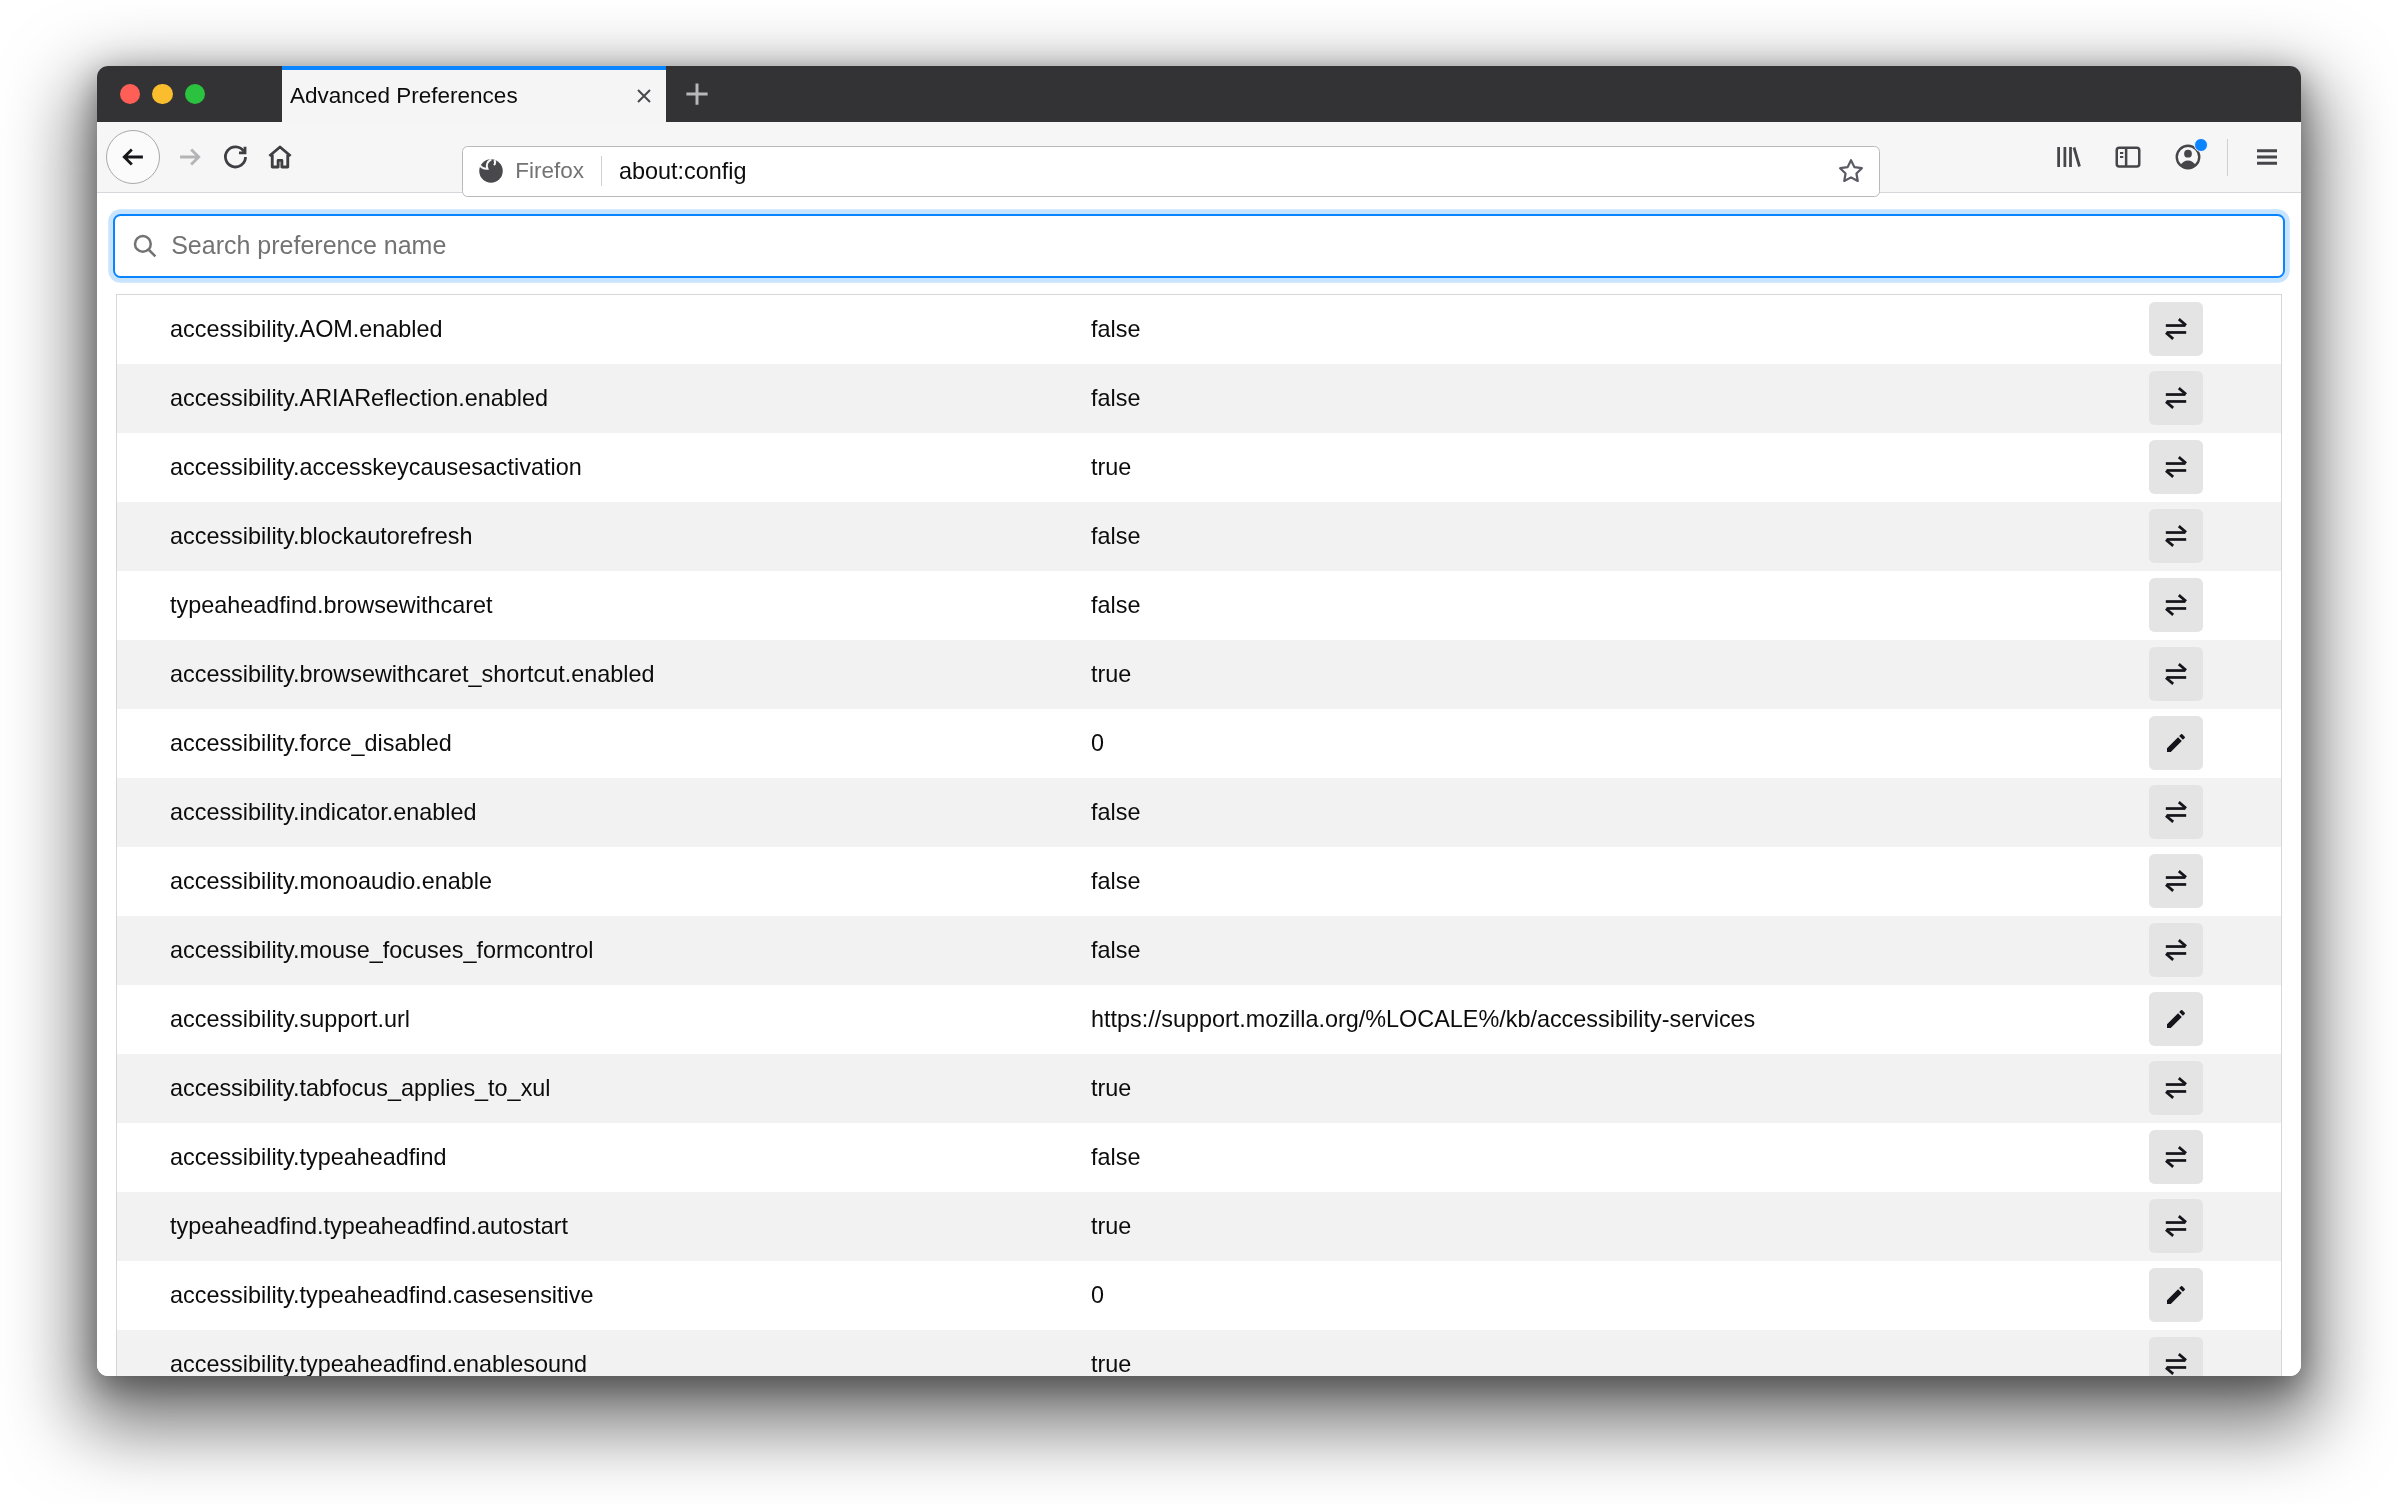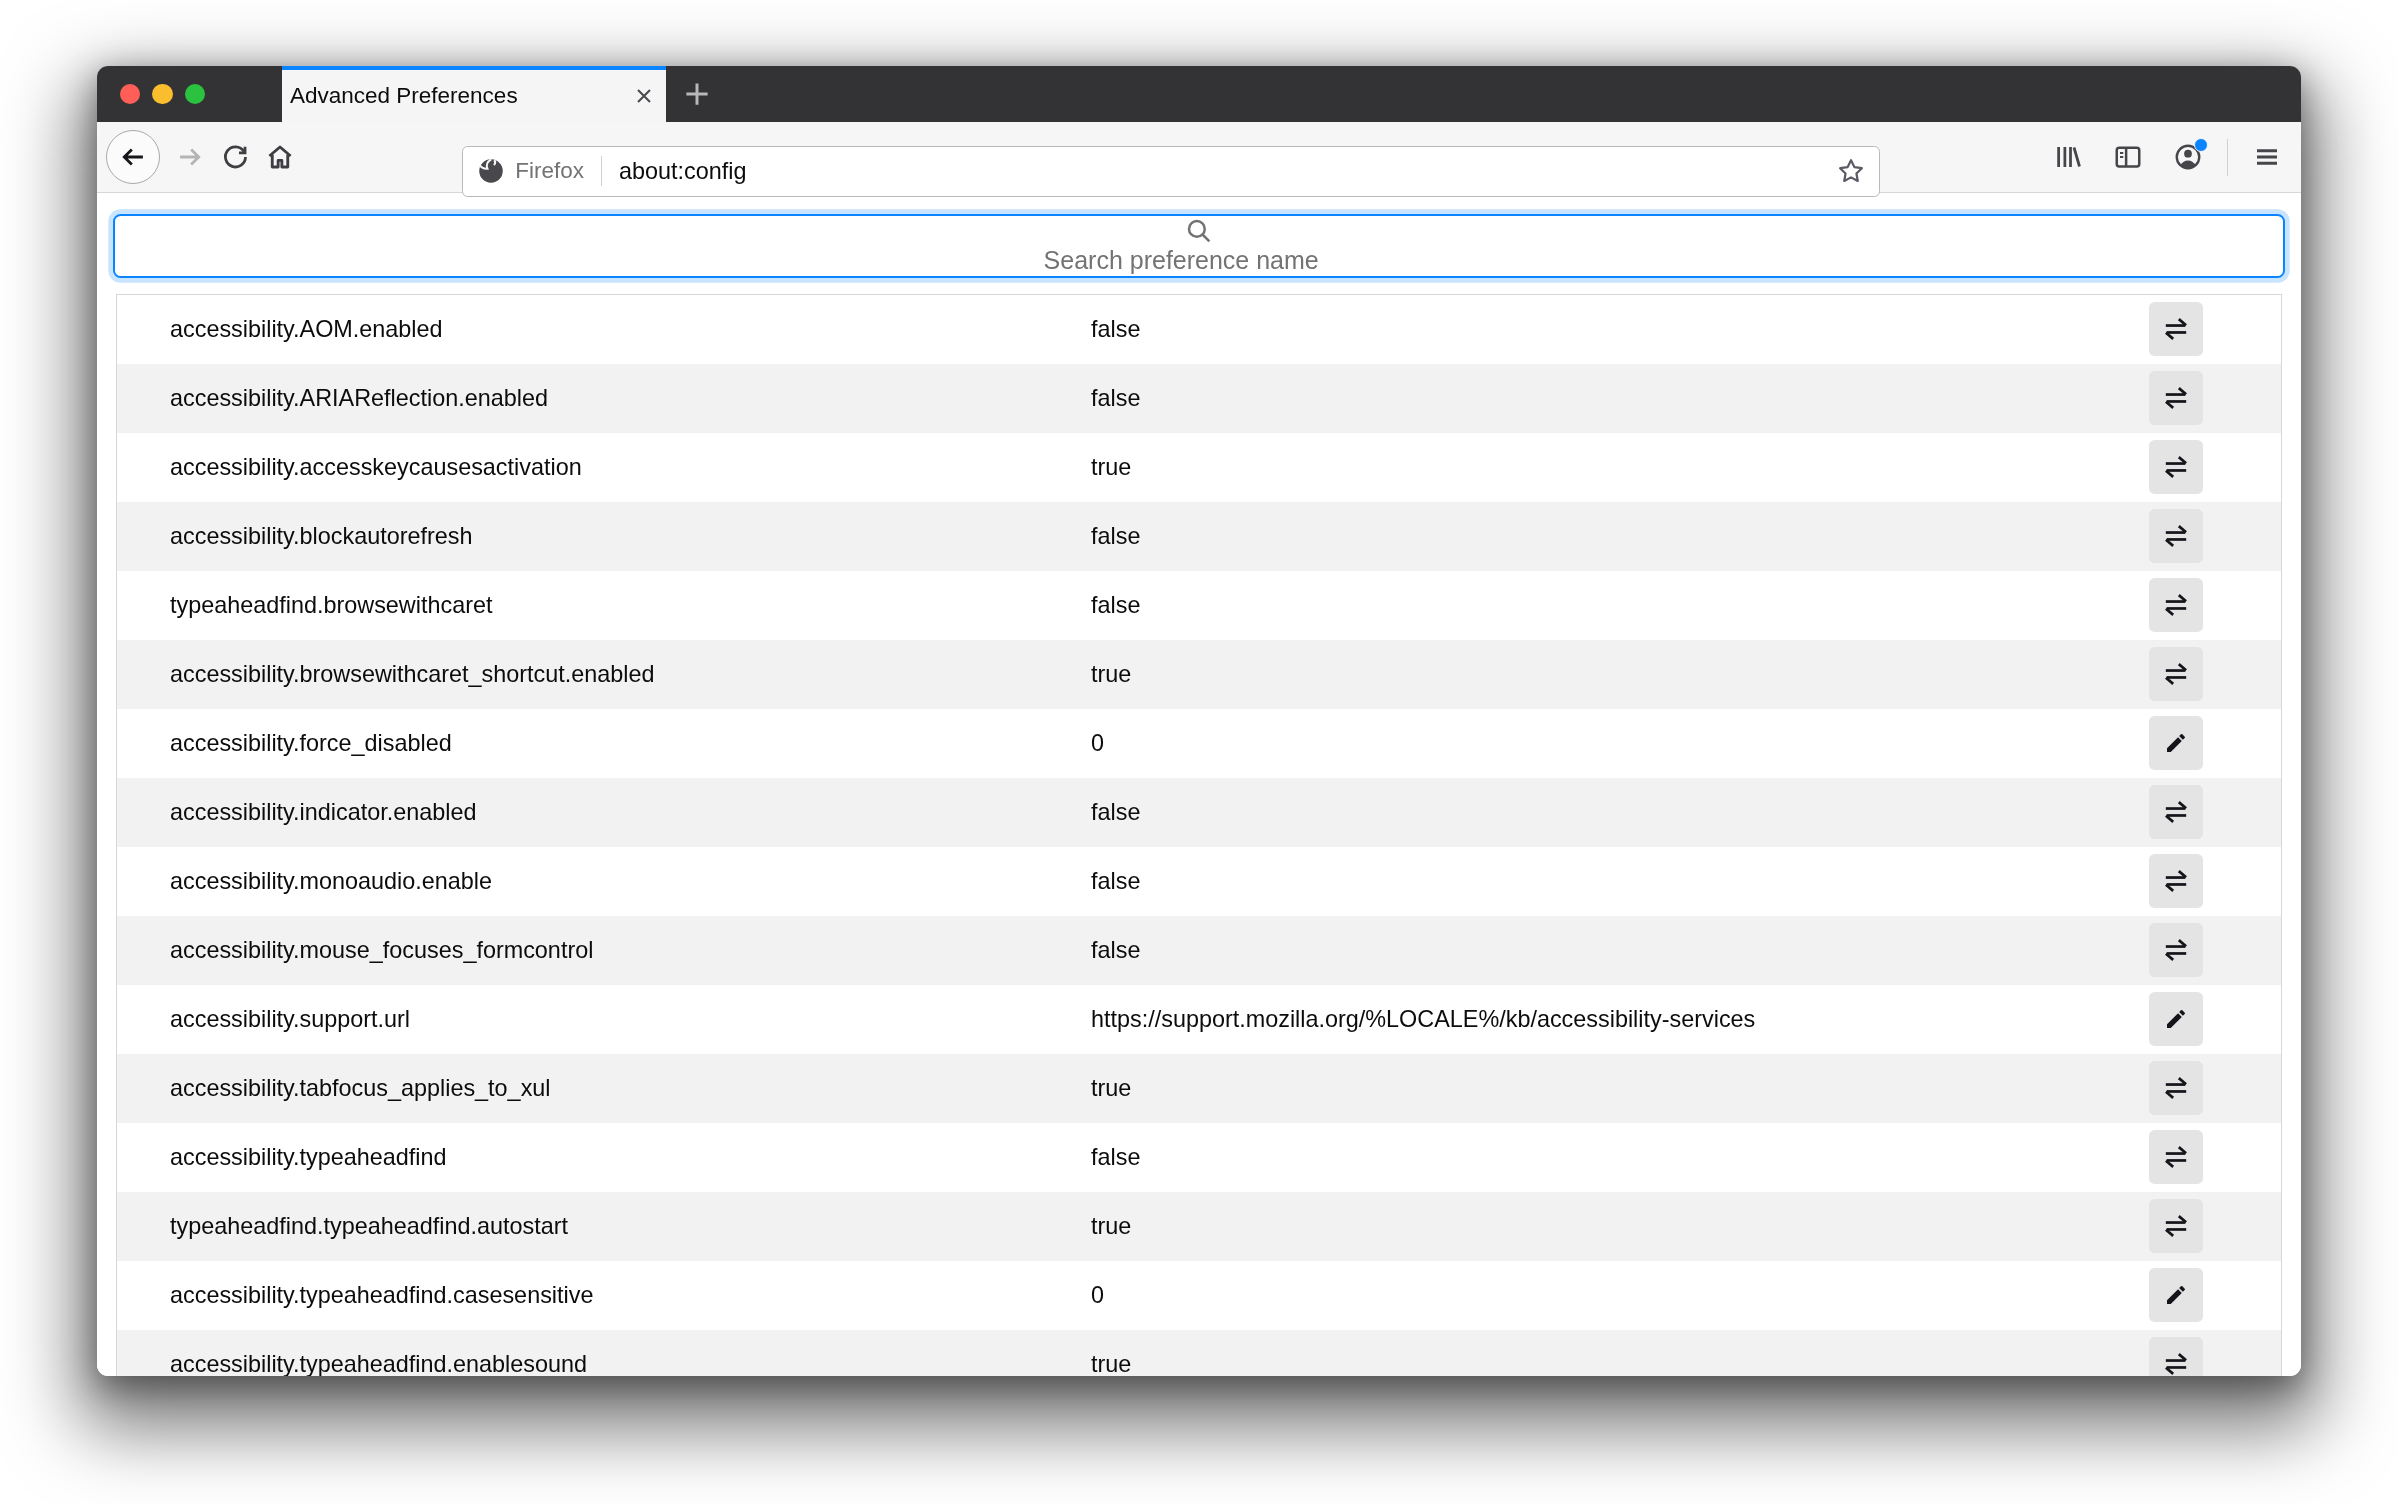--- a/index.html
+++ b/index.html
@@ -43,21 +43,21 @@
   .toolsep { width: 0.9px; height: 37px; background: #d0d0d1; }
   .account-wrap { position: relative; }
   .notif-dot { position: absolute; top: 1.9px; right: 0px; width: 14px; height: 14px;
     background: #0a84ff; border-radius: 50%; border: 1.9px solid #f6f6f7; }
 
   
   .content { background: #ffffff; height: 1182px; }
   .searchbox { margin: 20.6px 16px 0 16px; height: 64px; background: #fff;
     border: 2.8px solid #0a84ff; border-radius: 7.5px;
     box-shadow: 0 0 0 4.7px rgba(10,132,255,0.22);
-    display: flex; align-items: center; padding: 0 15px; flex-direction: column; }
+    display: flex; align-items: center; padding: 0 15px; }
   .searchbox input { flex: 1; border: none; outline: none; font-size: 25px;
     color: #0c0c0d; margin-left: 11.2px; font-family: "Liberation Sans", sans-serif; background: transparent; }
   .searchbox input::placeholder { color: #737373; opacity: 1; }
 
   .prefs-table { margin: 16px 19px 0 19px; border: 0.9px solid #d7d7db; background: #fff; }
   .row { height: 69px; display: flex; align-items: center; background: #ffffff; }
   .row.alt { background: #f2f2f2; }
   .pref-name { width: 974px; padding-left: 53px; font-size: 23.4px; color: #0c0c0d;
     white-space: nowrap; overflow: hidden; flex: none; }
   .pref-value { flex: 1; font-size: 23.4px; color: #0c0c0d; white-space: nowrap; overflow: hidden; }

